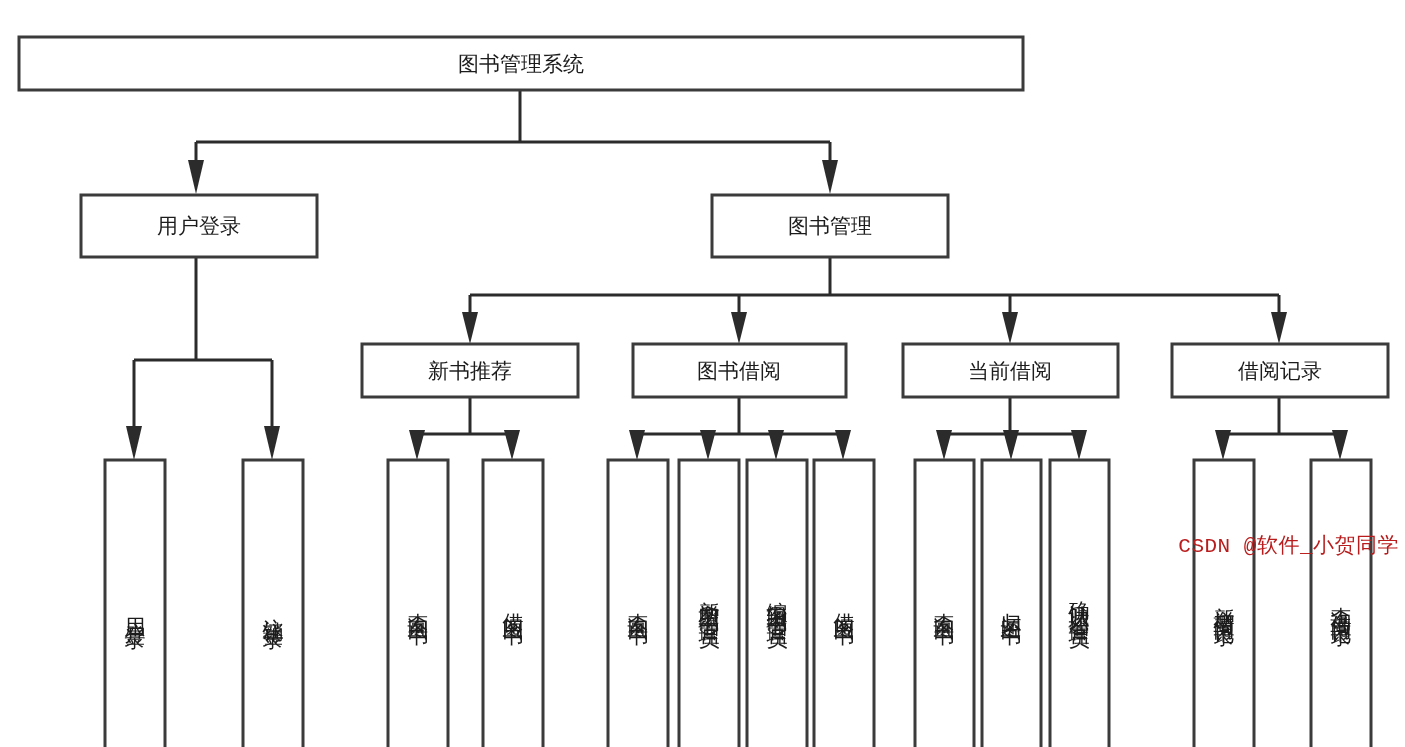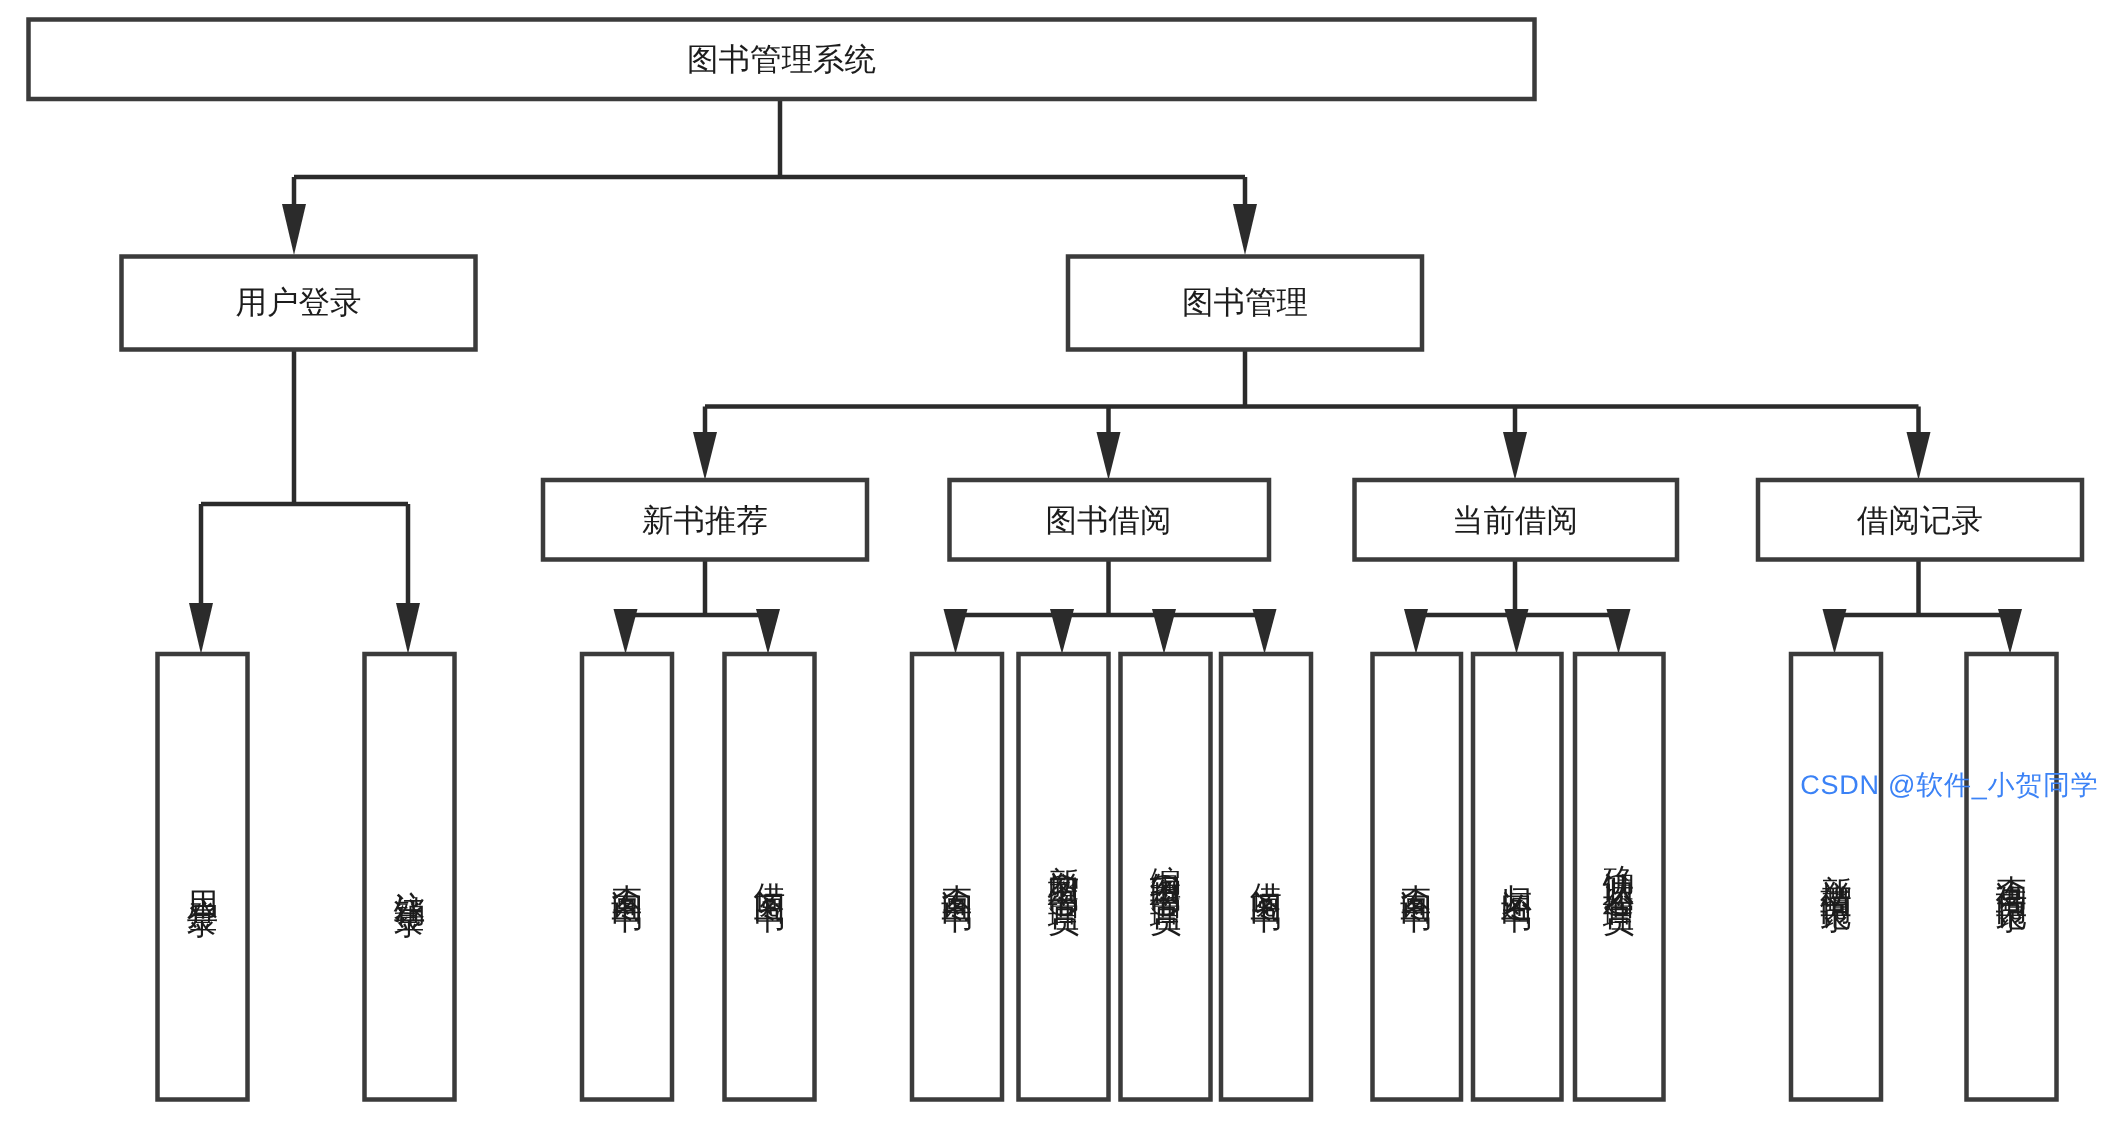--- a/index.html
+++ b/index.html
@@ -1,42 +1,42 @@
 <!DOCTYPE html>
 <html><head>
 <meta charset="utf-8">
 <style>
   html,body{margin:0;padding:0;background:#ffffff;}
   body{
     width:1405px;height:747px;
     font-family:"DejaVu Sans","Liberation Sans",sans-serif;
     overflow:hidden;
   }
-  #diagram-root{position:relative;width:1405px;height:539px;}
+  #diagram-root{position:relative;width:1405px;height:539px;margin-top:24px;}
   svg.diagram{display:block;width:1405px;height:747px;}
   .node-box{fill:#ffffff;stroke:#3b3b3b;stroke-width:3;}
   .connector{stroke:#2b2b2b;stroke-width:3;fill:none;stroke-linecap:butt;}
   .arrow-head{fill:#2b2b2b;stroke:none;}
   .node-label{
     font-family:"DejaVu Sans","Liberation Sans",sans-serif;
     font-size:21px;fill:#1c1c1c;
     dominant-baseline:middle;text-anchor:middle;
   }
   .node-label-vert{
     font-family:"DejaVu Sans","Liberation Sans",sans-serif;
     font-size:21px;fill:#1c1c1c;
     writing-mode:vertical-rl;
     text-orientation:upright;
     letter-spacing:4px;
     dominant-baseline:central;text-anchor:middle;
   }
   .watermark{
     position:absolute;right:6px;bottom:4px;
-    font-family:Liberation Sans, sans-serif;
-    font-size:18px;color:#3b82f6;white-space:nowrap;
+    font-family:Liberation Mono, monospace;
+    font-size:21px;color:#b91c1c;white-space:nowrap;
     letter-spacing:0.5px;pointer-events:none;
   }
 </style>
 </head>
 <body>
 
 <div id="diagram-root">
 
   <svg class="diagram" viewBox="0 0 1405 747" xmlns="http://www.w3.org/2000/svg">
 

